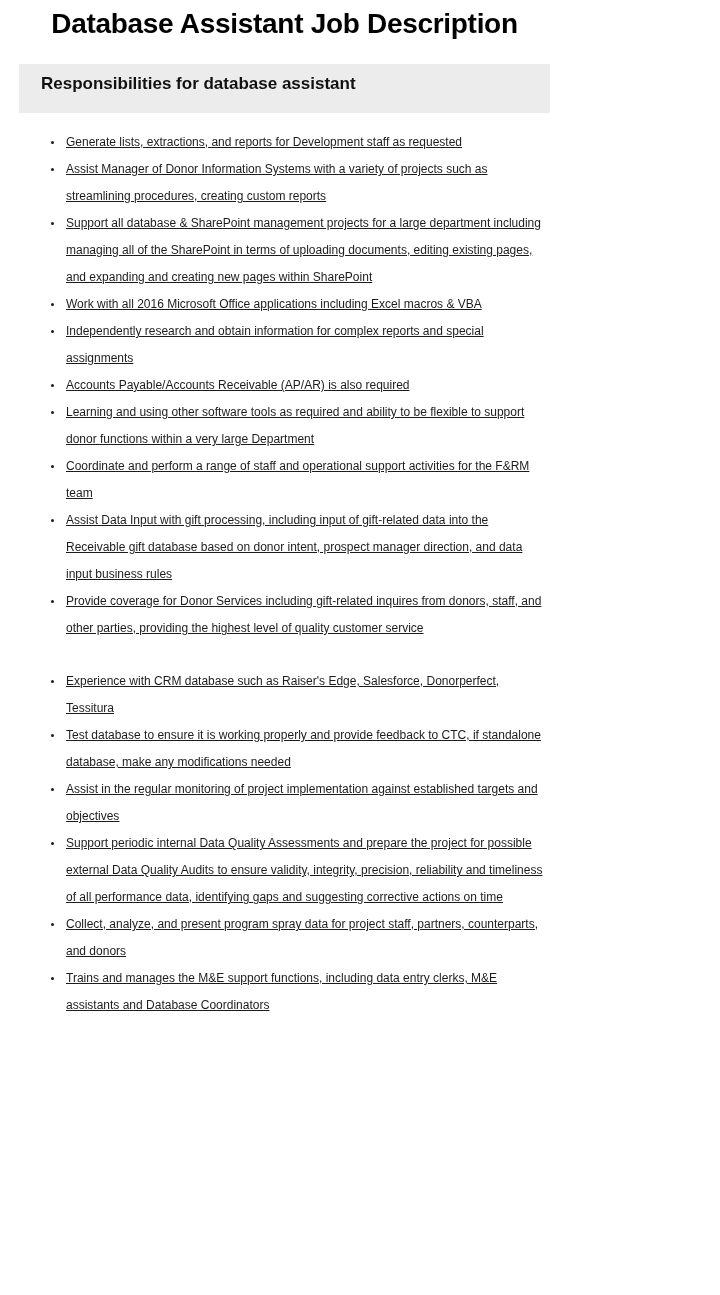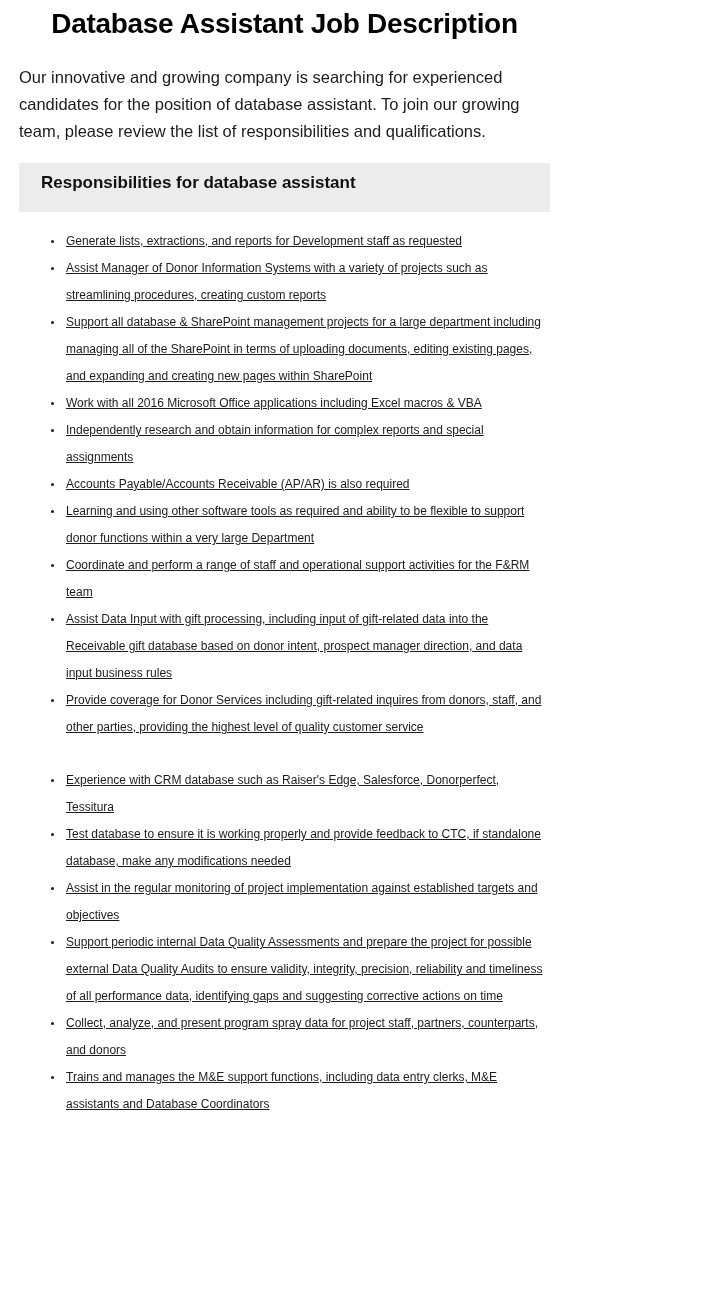--- a/index.html
+++ b/index.html
@@ -51,21 +51,20 @@
     font-size: 0.85em;
   }
 </style>
 </head>
 <body>
 
 <div class="page">
 
   <h1 class="doc-title">Database Assistant Job Description</h1>
 
-  <p class="intro">Our innovative and growing company is searching for experienced candidates for the position of database assistant. To join our growing team, please review the list of responsibilities and qualifications.</p>
 
   <section>
     <div class="section-heading">Responsibilities for database assistant</div>
     <ul class="bullets">
         <li>Generate lists, extractions, and reports for Development staff as requested</li>
         <li>Assist Manager of Donor Information Systems with a variety of projects such as streamlining procedures, creating custom reports</li>
         <li>Support all database &amp; SharePoint management projects for a large department including managing all of the SharePoint in terms of uploading documents, editing existing pages, and expanding and creating new pages within SharePoint</li>
         <li>Work with all 2016 Microsoft Office applications including Excel macros &amp; VBA</li>
         <li>Independently research and obtain information for complex reports and special assignments</li>
         <li>Accounts Payable/Accounts Receivable (AP/AR) is also required</li>

